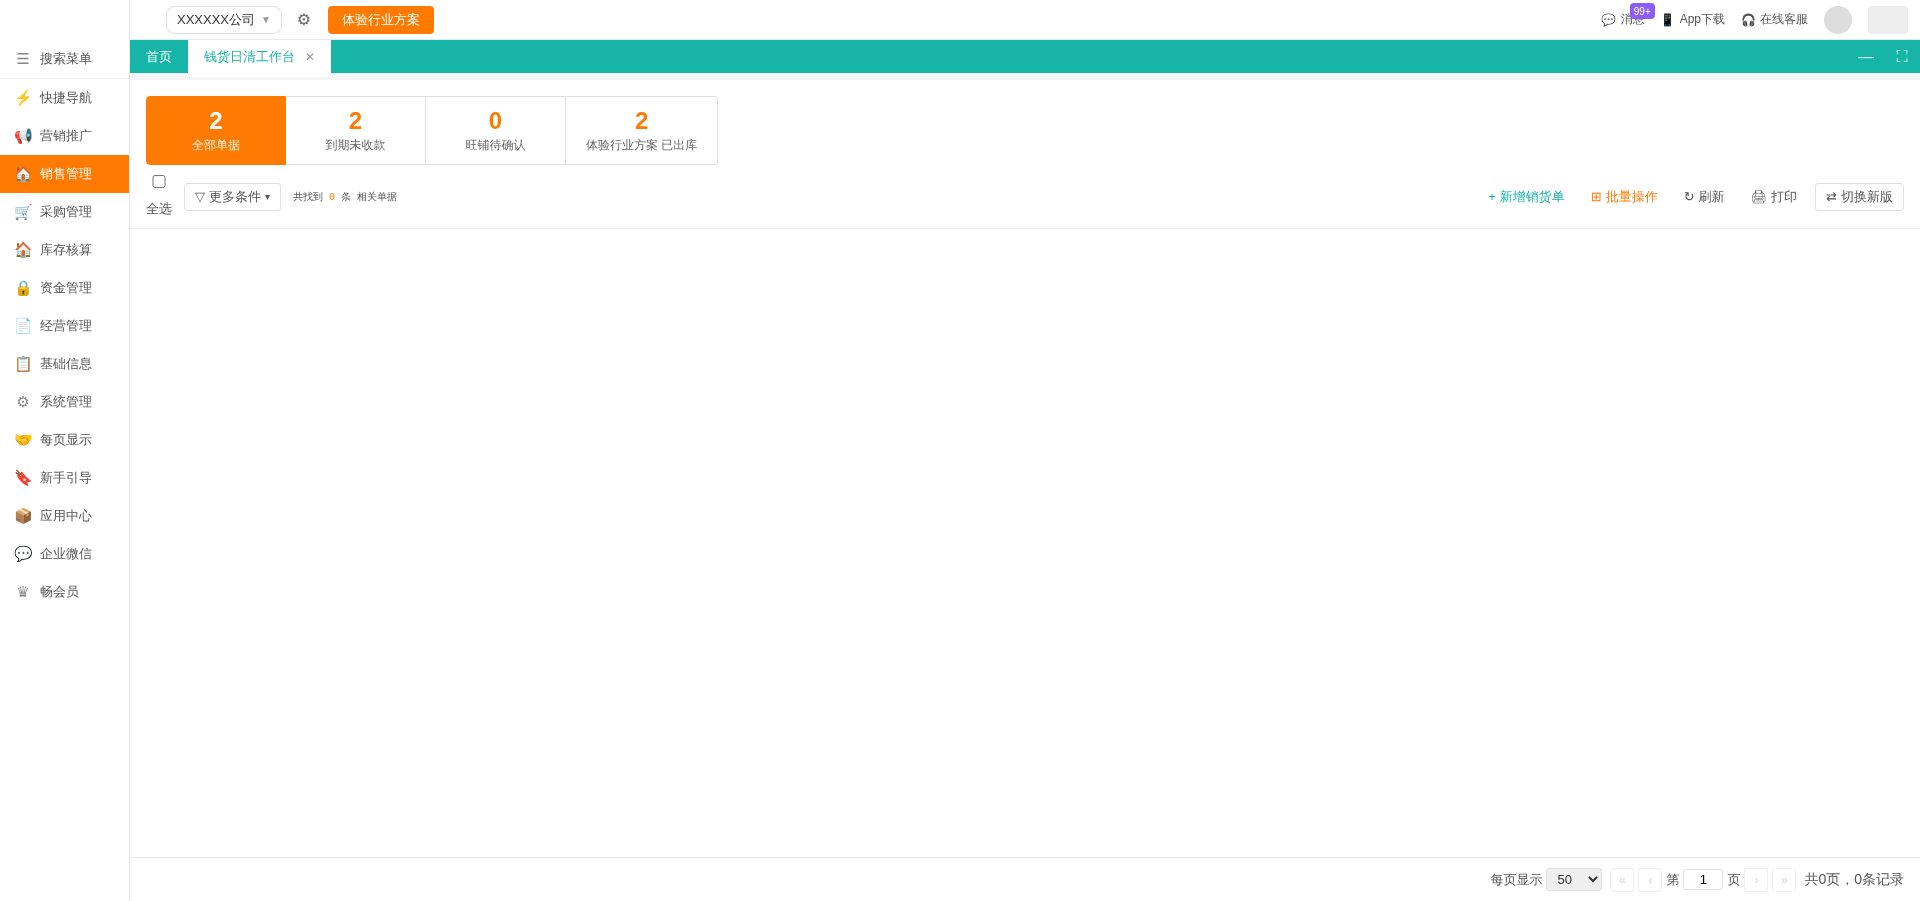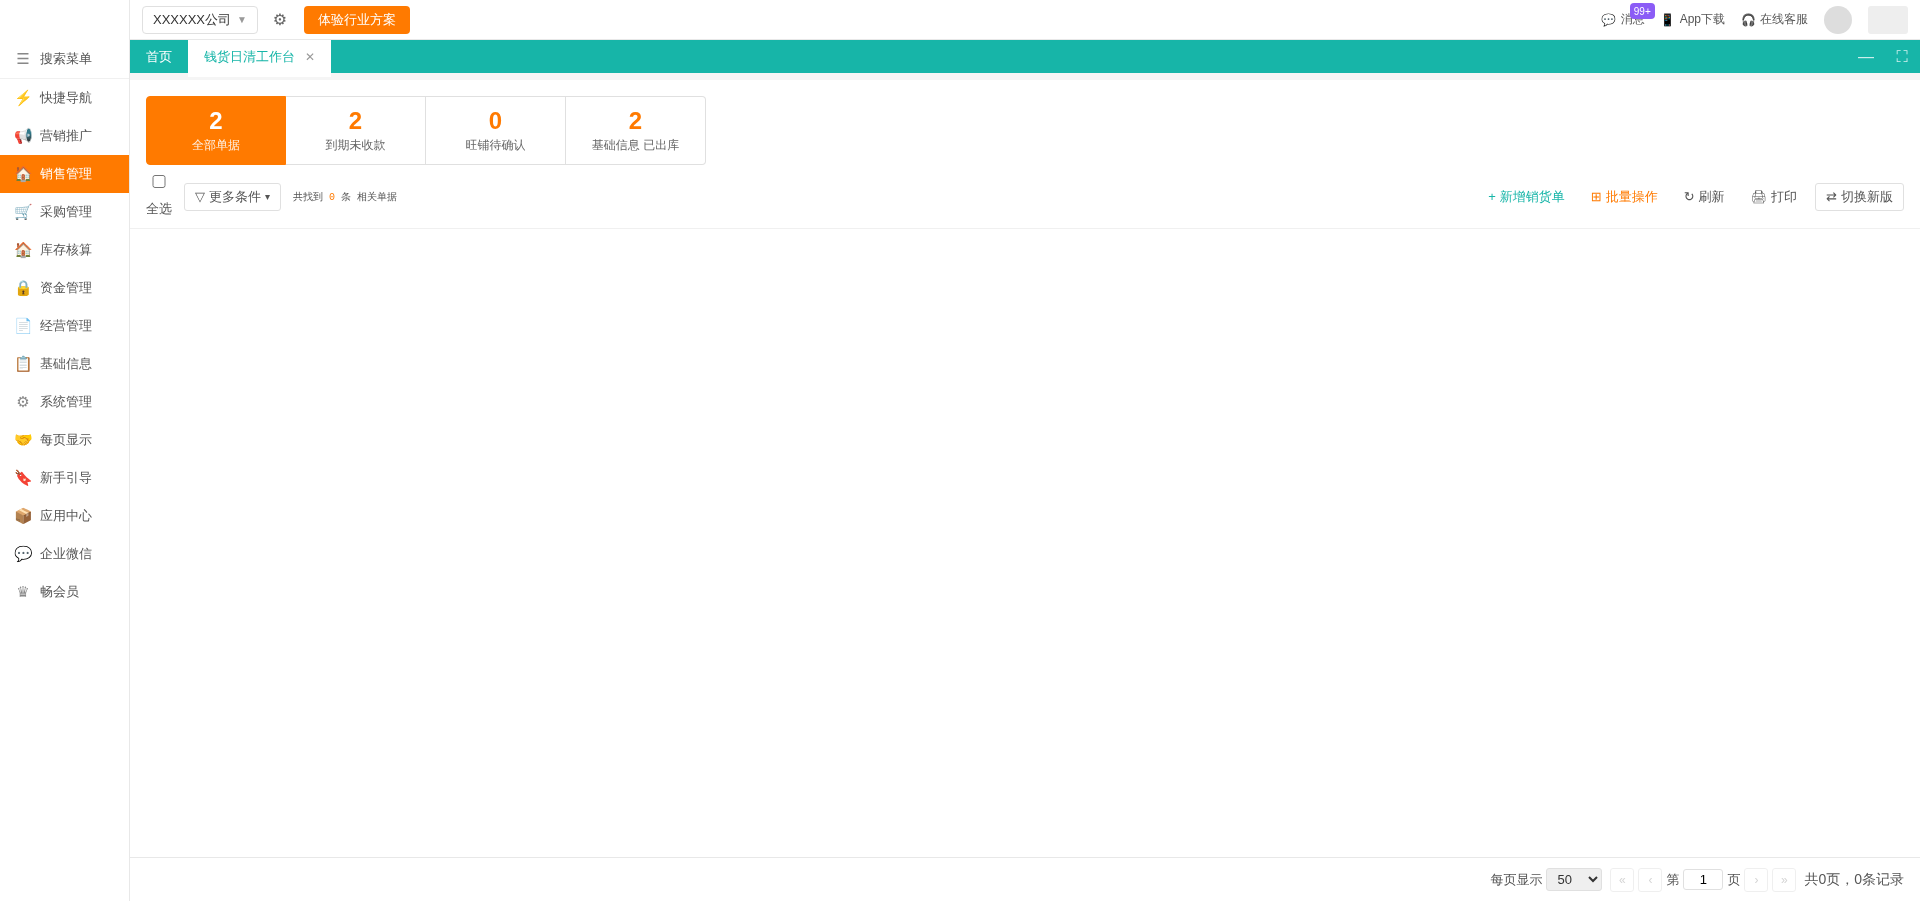--- a/index.html
+++ b/index.html
@@ -29,23 +29,23 @@
       border-radius: 50%;
       display: flex; align-items: center; justify-content: center;
       color: white; font-weight: bold; font-size: 14px;
     }
     .company-selector {
       display: flex;
       align-items: center;
       gap: 6px;
       padding: 4px 10px;
       border: 1px solid #e0e0e0;
-      border-radius: 4px;
-      cursor: pointer;
-      margin-left: 0;
+      border-radius: 9px;
+      cursor: pointer;
+      margin-left: 24px;
       font-size: 13px;
       color: #333;
     }
     .company-selector .arrow { color: #999; font-size: 10px; }
     .settings-btn {
       width: 28px; height: 28px;
       display: flex; align-items: center; justify-content: center;
       cursor: pointer;
       color: #666;
       margin-left: 8px;
@@ -502,21 +502,21 @@
       <div class="summary-card">
         <span class="count">2</span>
         <span class="label">到期未收款</span>
       </div>
       <div class="summary-card">
         <span class="count">0</span>
         <span class="label">旺铺待确认</span>
       </div>
       <div class="summary-card">
         <span class="count">2</span>
-        <span class="label">基础信息 已出库</span>
+        <span class="label">体验行业方案 已出库</span>
       </div>
     </div>
 
     <div class="toolbar">
       <label class="checkbox-all">
         <input type="checkbox" style="">
         <span>全选</span>
       </label>
 
       <div class="filter-btn">

